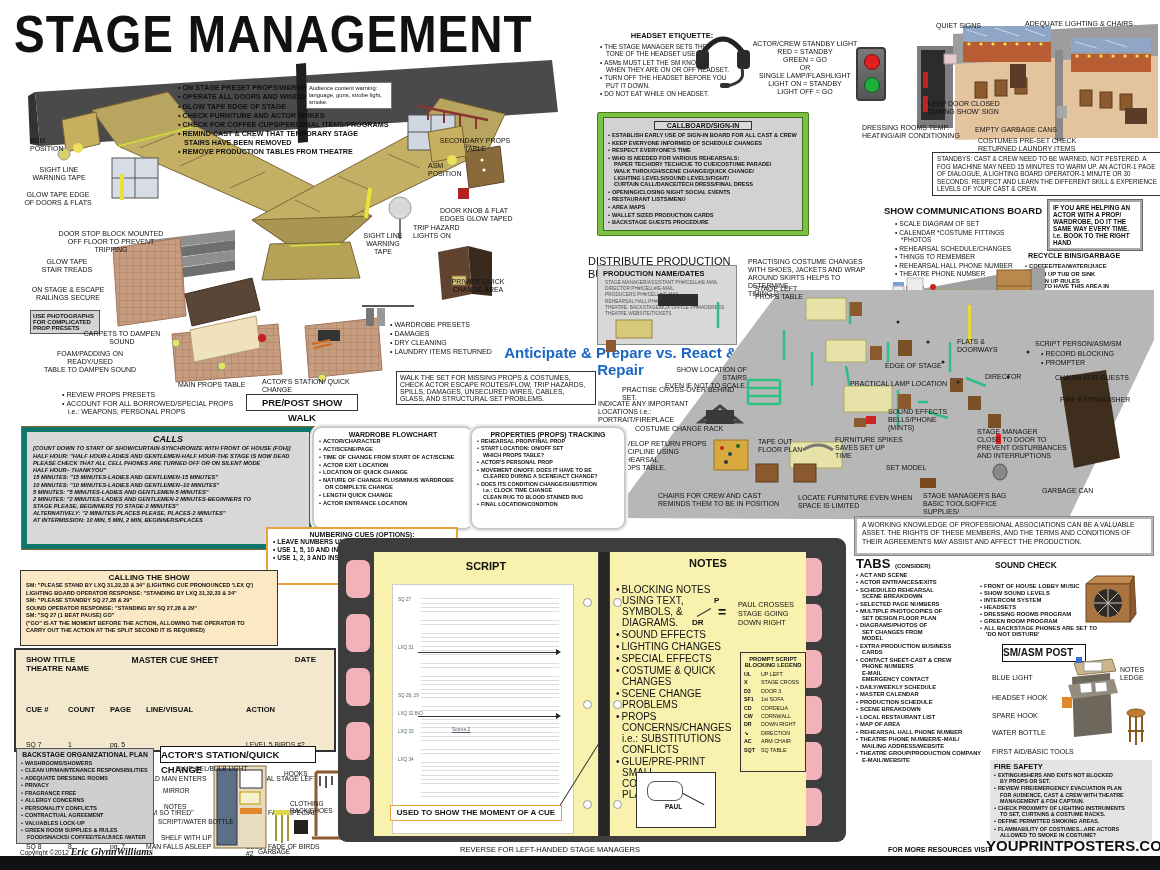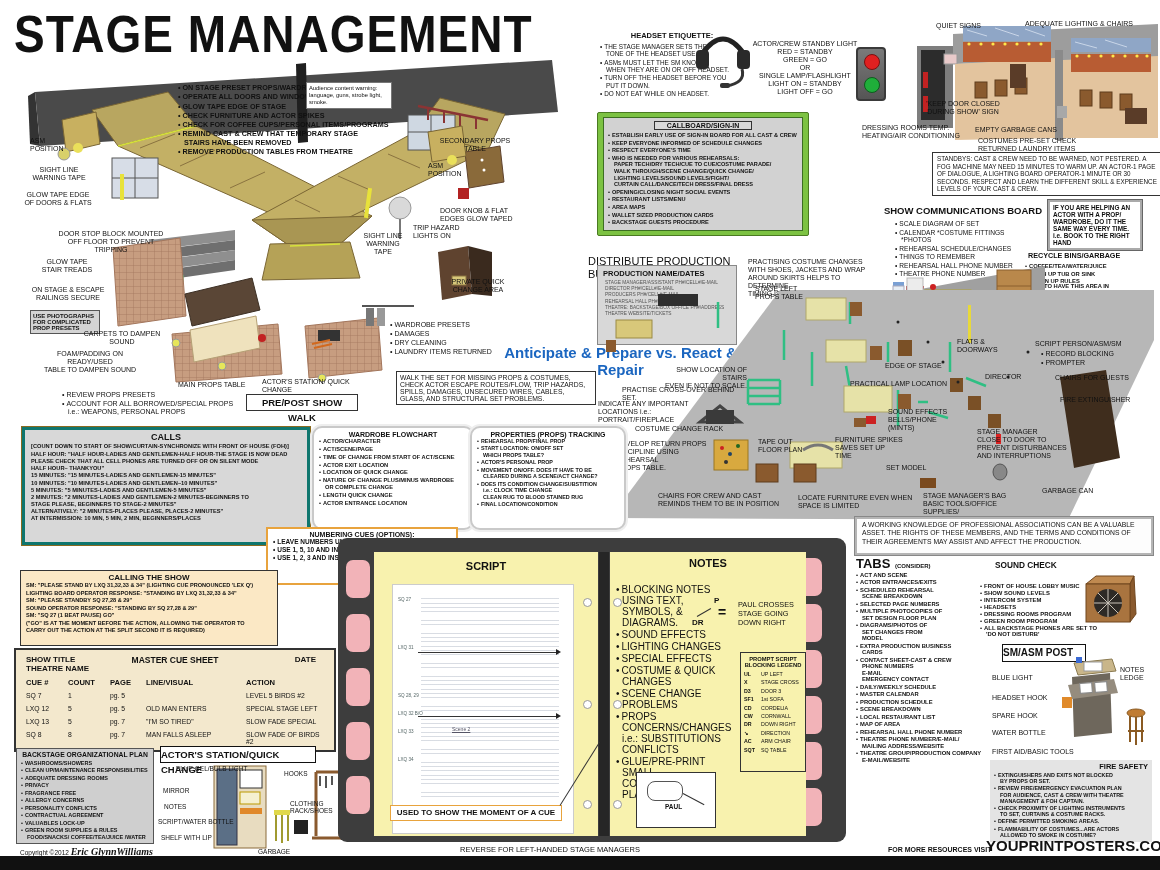--- a/index.html
+++ b/index.html
@@ -7,21 +7,21 @@
     font-family:"Liberation Sans",sans-serif;color:#111;}
   .abs{position:absolute;}
   .lbl{position:absolute;font-size:7px;line-height:1.15;color:#111;white-space:pre-line;}
   .b{font-weight:bold}.c{text-align:center}.r{text-align:right}
   .blist div{padding-left:6px;text-indent:-6px;white-space:pre-line;margin-bottom:1px;}
   .blist div::before{content:"•";margin-right:2px;}
   .box{position:absolute;border:1px solid #333;background:#fff;}
   .graybox{background:#d4d4d4;}
   .titlebox{border:1.5px solid #111;background:#fff;font-weight:bold;text-align:left;}
   .rnd{border:2px solid #c9c9c9;border-radius:10px;box-shadow:0 0 0 2px #eee;background:#fff;}
-  .cs .row{display:grid;grid-template-columns:42px 42px 36px 100px 1fr;margin-bottom:6px;font-size:6.8px;}
+  .cs .row{display:grid;grid-template-columns:42px 42px 36px 100px 1fr;margin-bottom:6px;font-size:6.8px;margin-top:27px;}
   .cs .row:first-child{font-weight:bold;font-size:7.6px;margin-bottom:5px;}
   .legend .row{display:grid;grid-template-columns:17px 1fr;margin-bottom:2.4px;font-size:5.3px;}
   .legend .row span:first-child{font-weight:bold;}
   .tab{position:absolute;width:24px;height:38px;background:#f2b3b8;border-radius:7px;}
   .hole{position:absolute;width:7px;height:7px;border-radius:50%;background:#fff;border:1px solid #999;}
   .arrow{position:absolute;height:1px;background:#333;transform-origin:left center;}
   .tri{position:absolute;width:0;height:0;border-left:5px solid #222;border-top:3px solid transparent;border-bottom:3px solid transparent;}
 </style>
 </head>
 <body>
@@ -384,21 +384,21 @@
 AND INTERRUPTIONS</div>
   <div class="lbl" style="left:1060px;top:396px;width:85px;">FIRE EXTINGUISHER</div>
   <div class="lbl" style="left:1055px;top:374px;width:85px;">CHAIRS FOR GUESTS</div>
   <div class="lbl" style="left:985px;top:373px;width:50px;">DIRECTOR</div>
   <div class="lbl" style="left:1035px;top:340px;width:95px;">SCRIPT PERSON/ASM/SM</div>
   <div class="lbl blist" style="left:1041px;top:350px;width:90px;"><div>RECORD BLOCKING</div><div>PROMPTER</div></div>
   <div class="lbl" style="left:888px;top:408px;width:62px;">SOUND EFFECTS
 BELLS/PHONE
 (MINTS)</div>
 
-  <div class="abs" style="left:22px;top:427px;width:282px;height:112px;background:#d8d8d8;border:3px solid #0f766e;outline:1px solid #8a6a20;">
+  <div class="abs" style="left:22px;top:427px;width:282px;height:112px;background:#d8d8d8;border:5px solid #0f766e;outline:1px solid #8a6a20;font-style:italic;">
     <div style="font-size:9px;font-weight:bold;text-align:center;padding-top:2px;">CALLS</div>
     <div style="font-size:5.7px;font-weight:bold;padding:1px 6px 2px;">[COUNT DOWN TO START OF SHOW/CURTAIN-SYNCHRONIZE WITH FRONT OF HOUSE (FOH)]</div>
     <div class="plist" style="font-size:5.7px;font-weight:600;padding:0 6px;line-height:1.25;white-space:pre-line;"><div>HALF HOUR:  "HALF HOUR-LADIES AND GENTLEMEN-HALF HOUR-THE STAGE IS NOW DEAD
 PLEASE CHECK THAT ALL CELL PHONES ARE TURNED OFF  OR ON SILENT MODE
 HALF HOUR– THANKYOU"</div><div>15 MINUTES: "15 MINUTES-LADIES AND GENTLEMEN-15 MINUTES"</div><div>10 MINUTES: "10 MINUTES-LADIES AND GENTLEMEN–10 MINUTES"</div><div>5 MINUTES: "5 MINUTES-LADIES AND GENTLEMEN-5 MINUTES"</div><div>2 MINUTES: "2 MINUTES-LADIES AND GENTLEMEN-2 MINUTES-BEGINNERS TO
 STAGE PLEASE, BEGINNERS TO STAGE-2 MINUTES"</div><div>ALTERNATIVELY: "2 MINUTES-PLACES PLEASE, PLACES-2 MINUTES"</div><div>AT INTERMISSION:    10 MIN, 5 MIN, 2 MIN, BEGINNERS/PLACES</div></div>
   </div>
 
   <div class="rnd abs" style="left:312px;top:426px;width:148px;height:94px;padding:3px 5px;">
     <div style="font-size:7px;font-weight:bold;text-align:center;">WARDROBE FLOWCHART</div>
@@ -717,21 +717,21 @@
   </svg>
   <div class="lbl" style="left:992px;top:674px;">BLUE LIGHT</div>
   <div class="lbl" style="left:992px;top:694px;">HEADSET HOOK</div>
   <div class="lbl" style="left:992px;top:712px;">SPARE HOOK</div>
   <div class="lbl" style="left:992px;top:729px;">WATER BOTTLE</div>
   <div class="lbl" style="left:992px;top:748px;">FIRST AID/BASIC TOOLS</div>
   <div class="lbl" style="left:1120px;top:666px;width:40px;">NOTES
 LEDGE</div>
 
   <div class="abs" style="left:990px;top:760px;width:162px;height:82px;background:#e4e4e4;padding:2px 4px;box-sizing:border-box;">
-    <div style="font-size:7.5px;font-weight:bold;text-align:right;margin-bottom:1px;">FIRE SAFETY</div>
+    <div style="font-size:7.5px;font-weight:bold;text-align:left;margin-bottom:1px;">FIRE SAFETY</div>
     <div class="blist" style="font-size:5.4px;font-weight:600;line-height:1.15;">
         <div>EXTINGUISHERS AND EXITS  NOT BLOCKED
 BY PROPS OR SET.</div>
         <div>REVIEW FIRE/EMERGENCY EVACUATION PLAN
 FOR AUDIENCE, CAST &amp; CREW WITH THEATRE
 MANAGEMENT &amp; FOH CAPTAIN.</div>
         <div>CHECK PROXIMITY OF LIGHTING INSTRUMENTS
 TO SET, CURTAINS &amp; COSTUME RACKS.</div>
         <div>DEFINE PERMITTED SMOKING AREAS.</div>
         <div>FLAMMABILITY OF COSTUMES...ARE ACTORS

